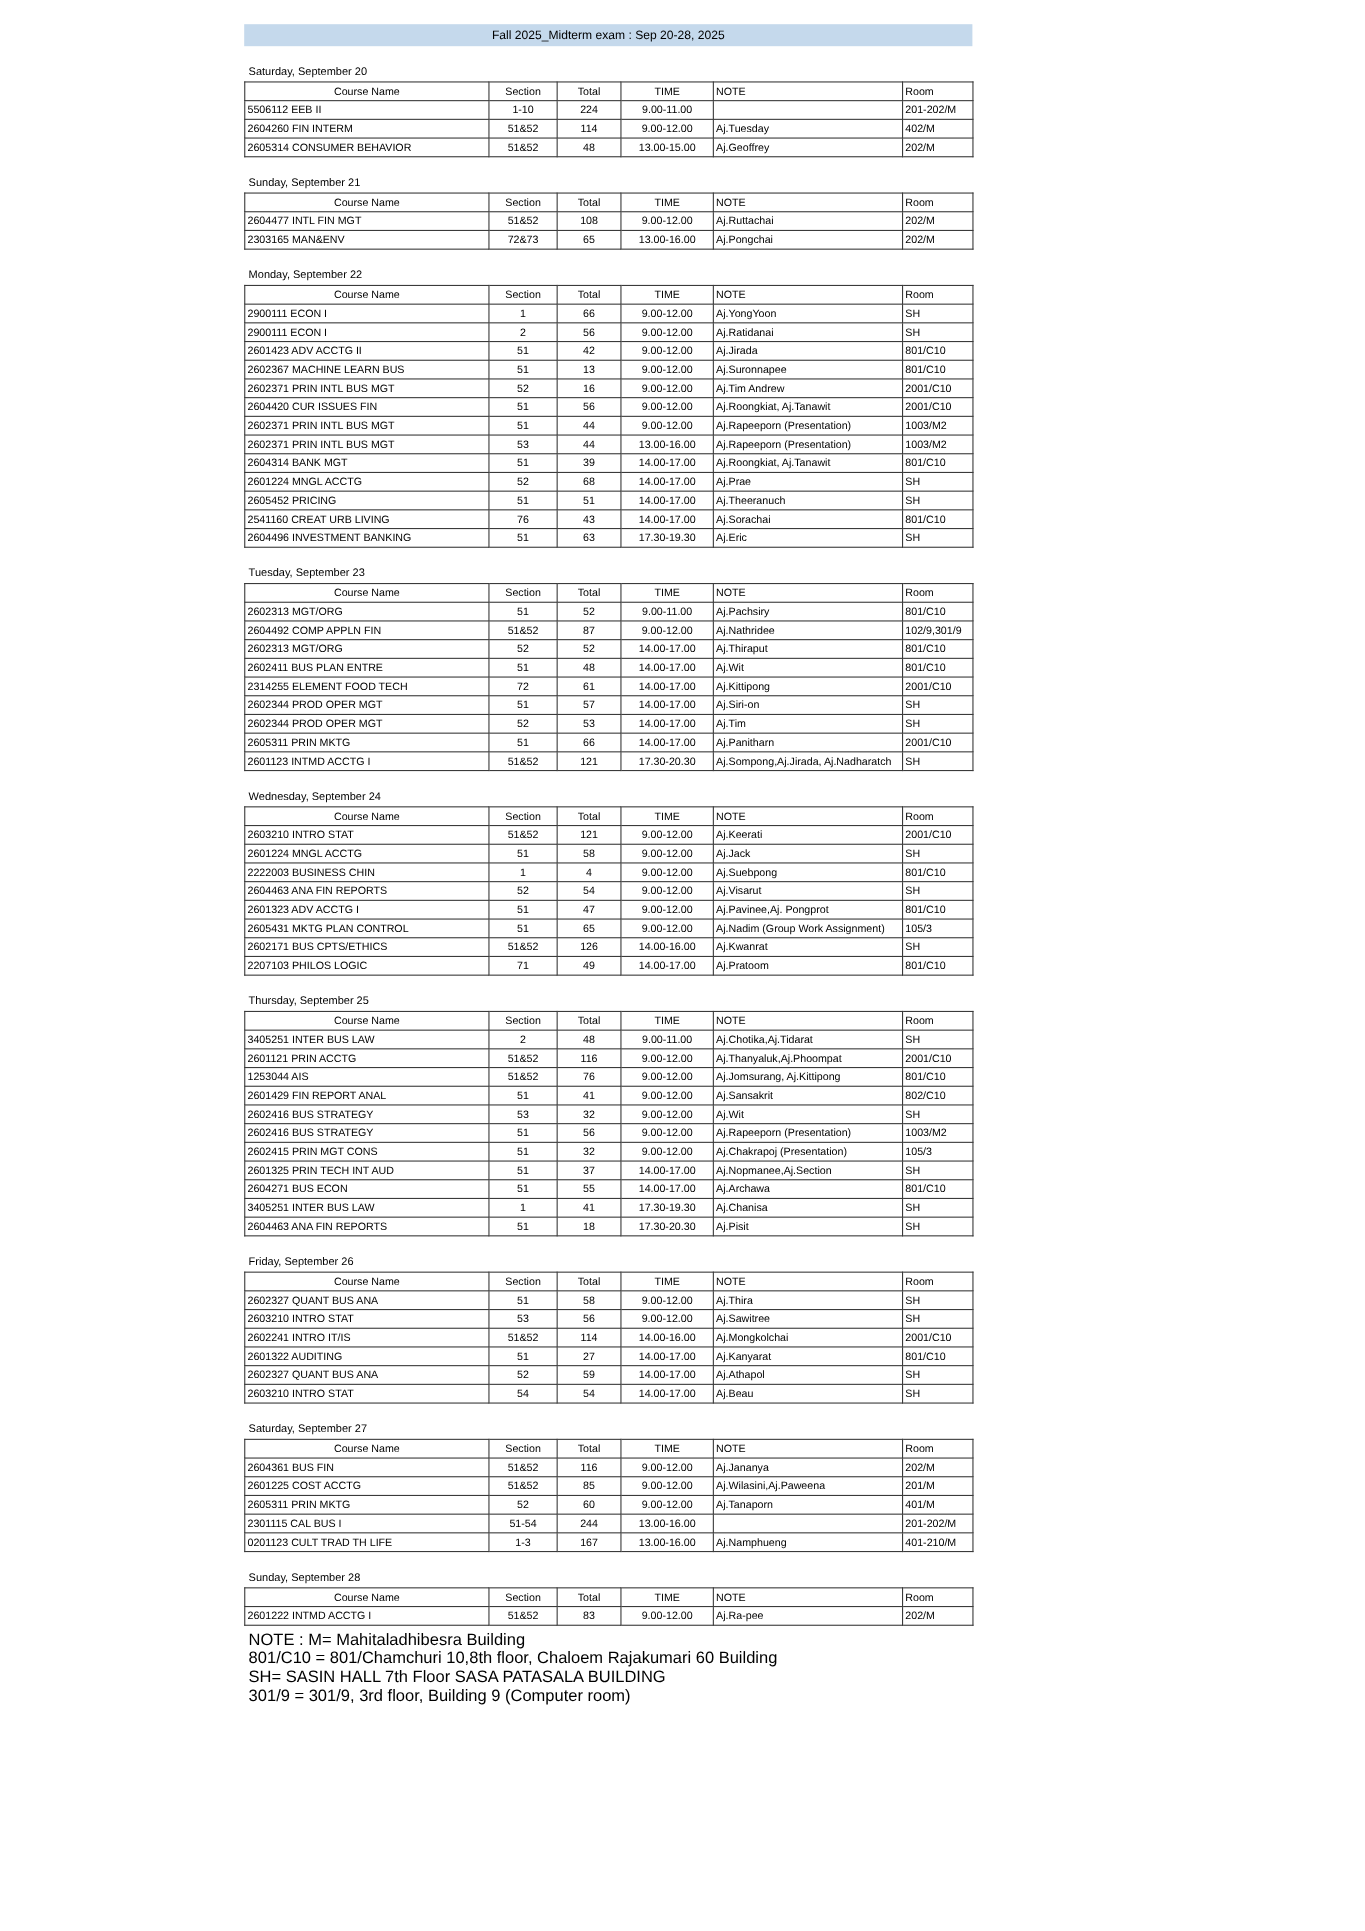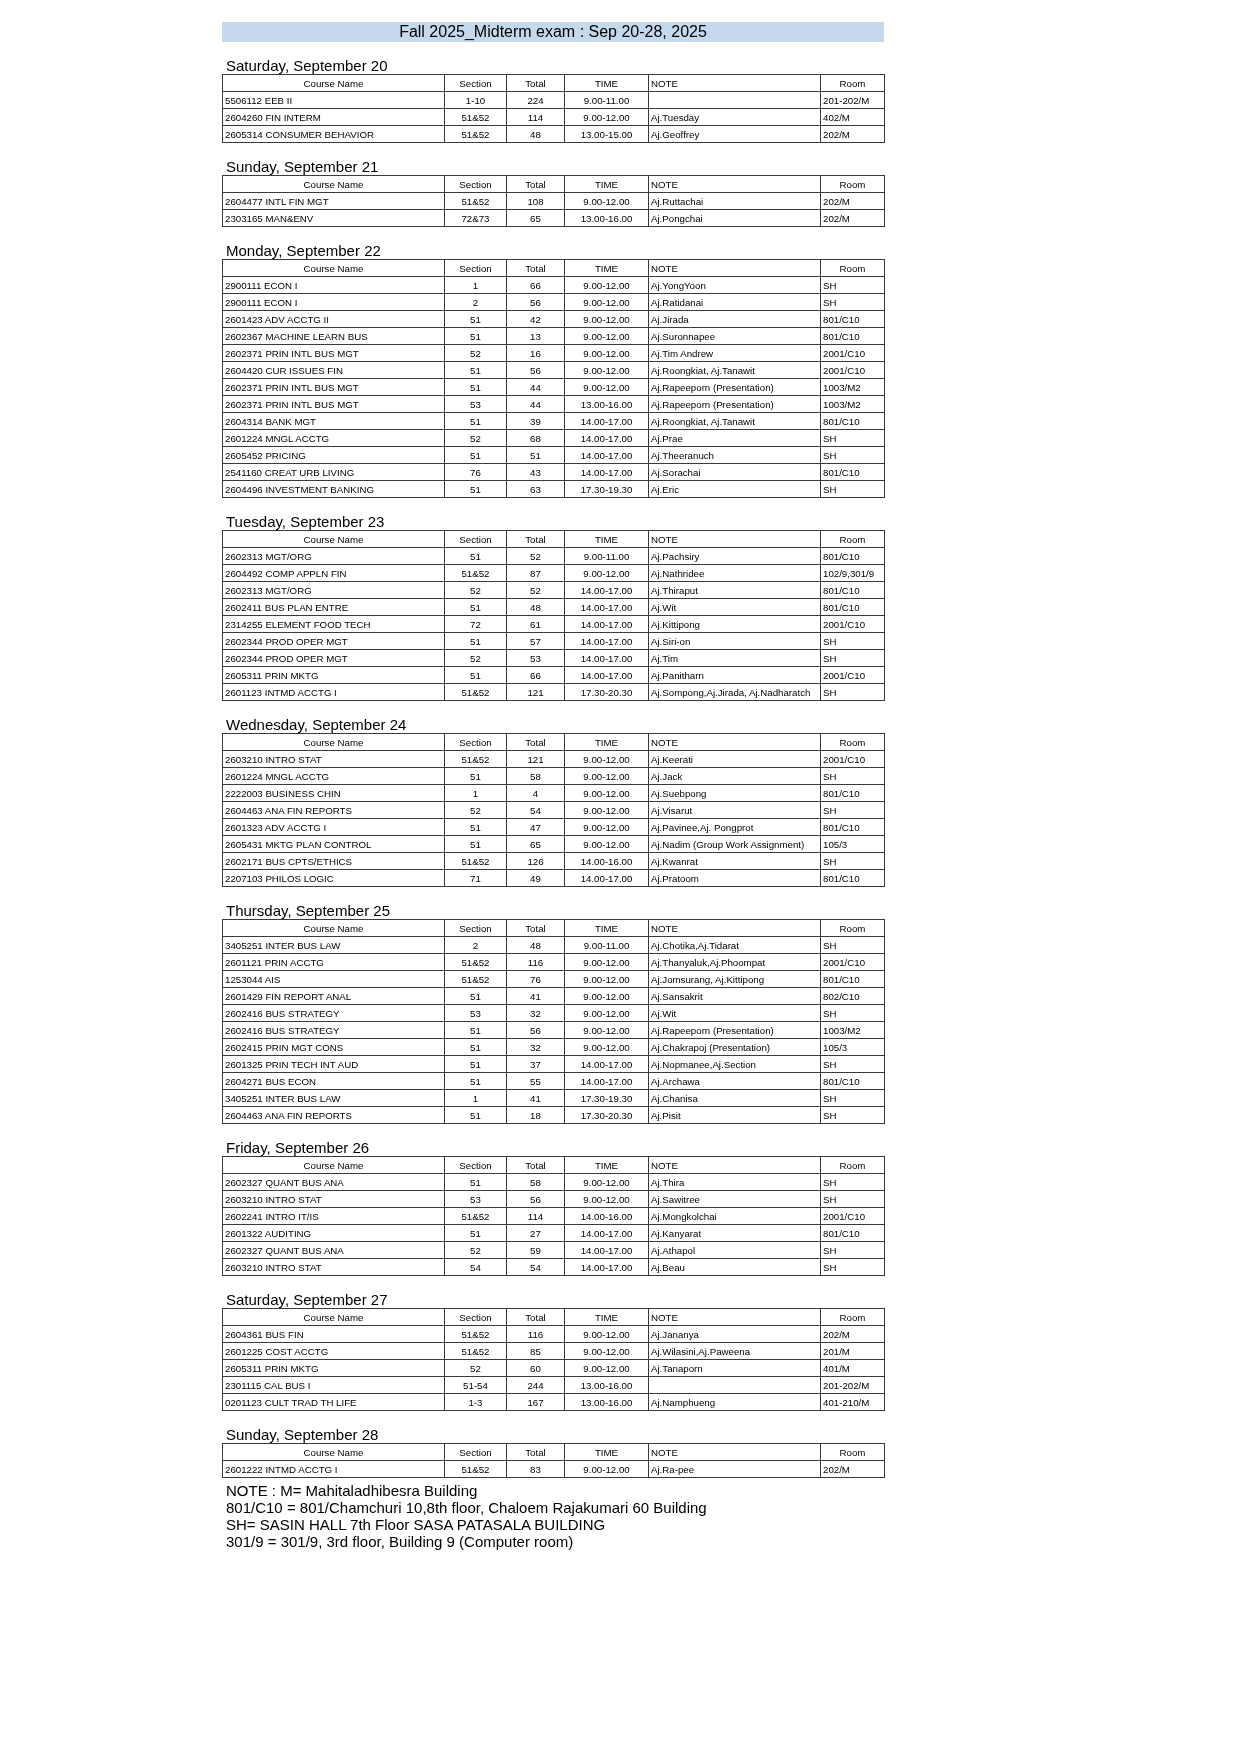--- a/index.html
+++ b/index.html
@@ -23,31 +23,31 @@
   }
   #sheet {
     position: absolute;
     left: 222px;
     top: 22px;
     width: 662px;
   }
   .doc-title-bar {
     background: #c5d9ec;
     text-align: center;
-    font-size: 16px;
+    font-size: 11px;
     line-height: 20px;
     height: 20px;
     color: #000;
     font-family: "Liberation Sans", sans-serif;
   }
   .day-block {
     margin-top: 17px;
   }
   .day-heading {
-    font-size: 15px;
+    font-size: 10px;
     line-height: 14px;
     padding-left: 4px;
     margin-bottom: 1px;
     color: #000;
     white-space: nowrap;
   }
   table.sched {
     border-collapse: collapse;
     width: 662px;
     table-layout: fixed;
@@ -72,21 +72,20 @@
     vertical-align: middle;
   }
   table.sched thead th {
     text-align: center;
   }
   table.sched thead th.h-note,
   table.sched thead th.h-room {
     text-align: left;
   }
   table.sched thead th.h-room {
-    text-align: center;
   }
   table.sched td.t-course { text-align: left; }
   table.sched td.t-section,
   table.sched td.t-total,
   table.sched td.t-time { text-align: center; }
   table.sched td.t-note,
   table.sched td.t-room { text-align: left; }
 
   .footnotes {
     margin-top: 4px;

